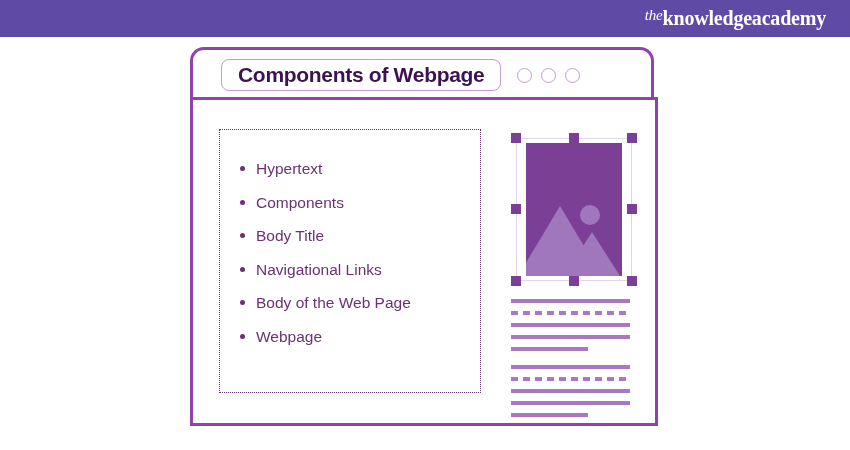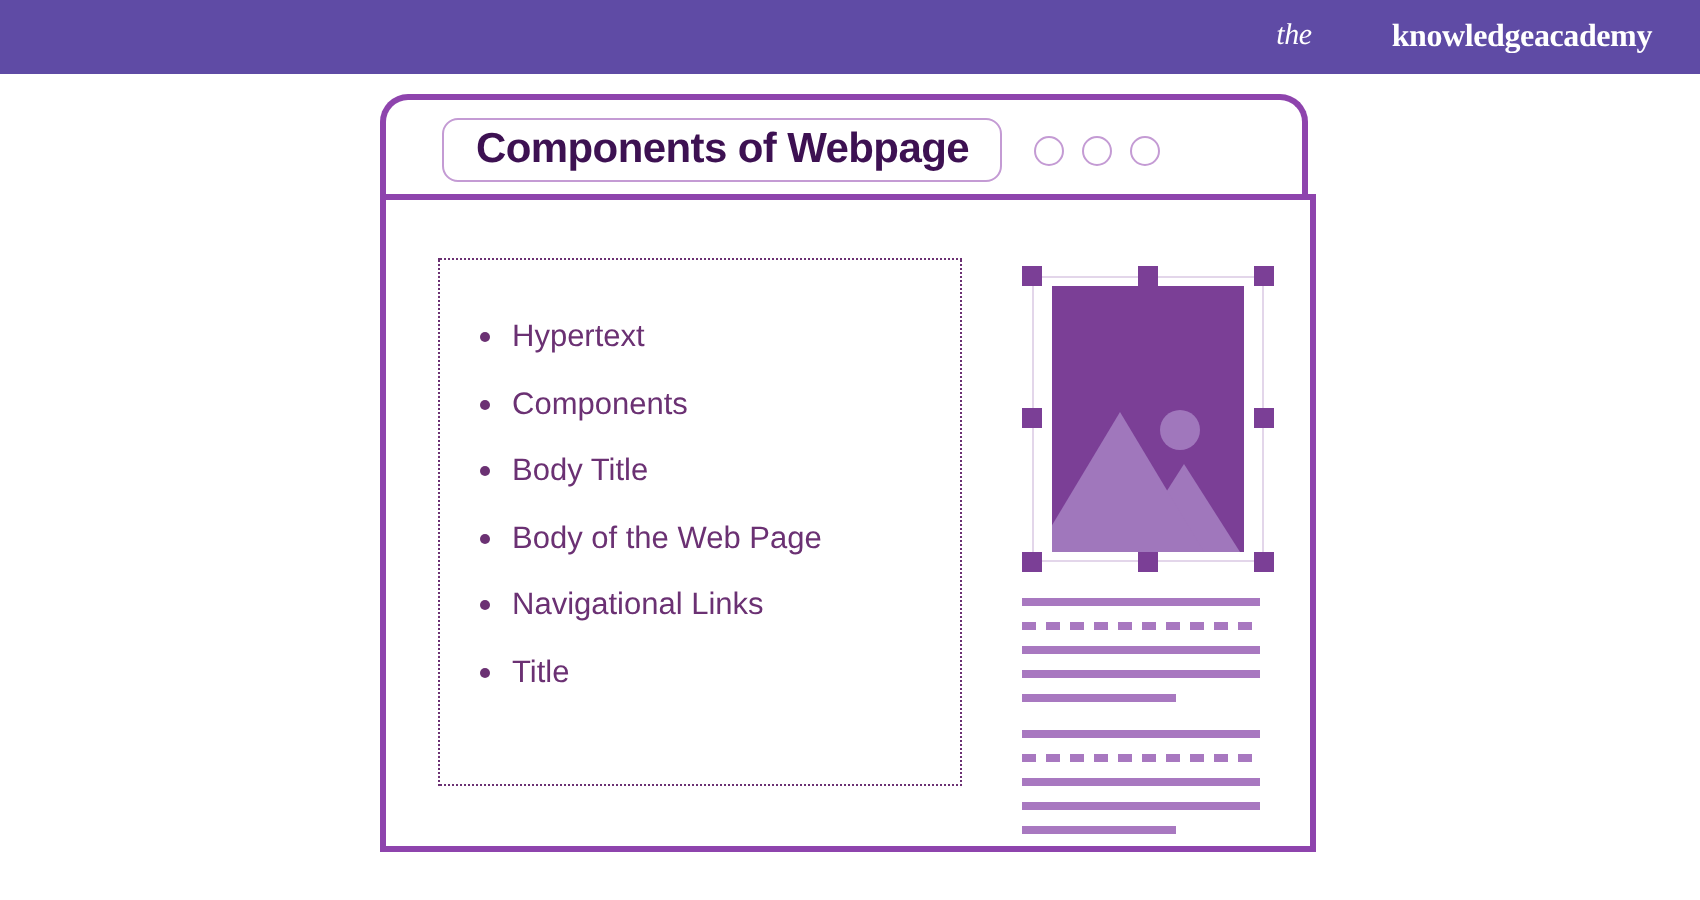--- a/index.html
+++ b/index.html
@@ -36,22 +36,21 @@
     display: flex;
     align-items: flex-start;
   }
   #brand-logo .lg-the {
     font-style: italic;
     font-size: 15px;
     font-weight: 400;
   }
   #brand-logo .lg-main {
     font-weight: bold;
-    font-size: 16px;
-    margin-left: 40px;
+    font-size: 20px;
   }
 
   
   #browser {
     position: absolute;
     left: 190px;
     top: 47px;
     width: 468px;
     height: 379px;
   }
@@ -275,23 +274,23 @@
   </div>
 
   <div id="browser-body">
     <div id="body-inner">
 
       <div id="list-panel">
         <ul id="component-list">
           <li><span class="bullet-dot"></span><span>Hypertext</span></li>
           <li><span class="bullet-dot"></span><span>Components</span></li>
           <li><span class="bullet-dot"></span><span>Body Title</span></li>
+          <li><span class="bullet-dot"></span><span>Navigational Links</span></li>
           <li><span class="bullet-dot"></span><span>Body of the Web Page</span></li>
-          <li><span class="bullet-dot"></span><span>Navigational Links</span></li>
-          <li><span class="bullet-dot"></span><span>Title</span></li>
+          <li><span class="bullet-dot"></span><span>Webpage</span></li>
         </ul>
       </div>
 
       <div id="image-widget">
         <div id="sel-box"></div>
         <div id="img-rect">
           <div id="img-sun"></div>
           <div id="img-mtn-back"></div>
           <div id="img-mtn-front"></div>
         </div>

